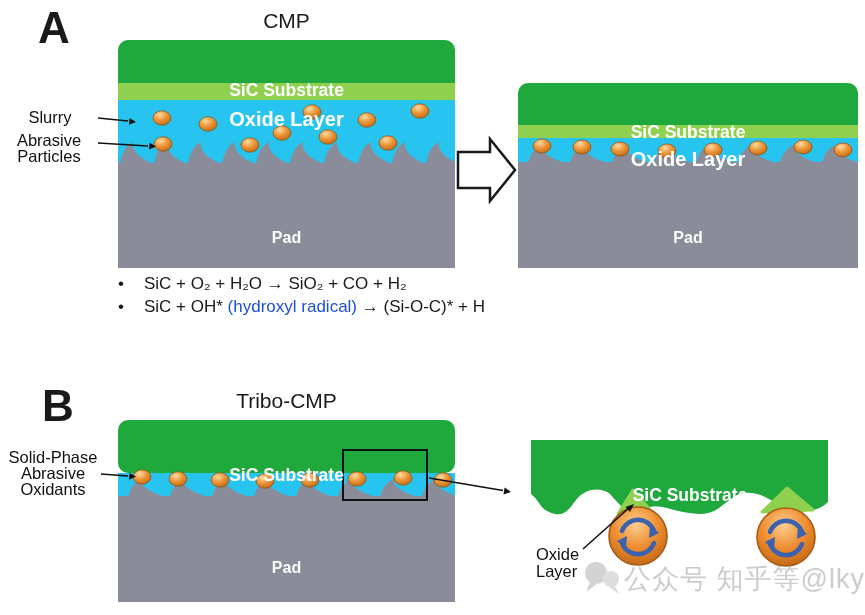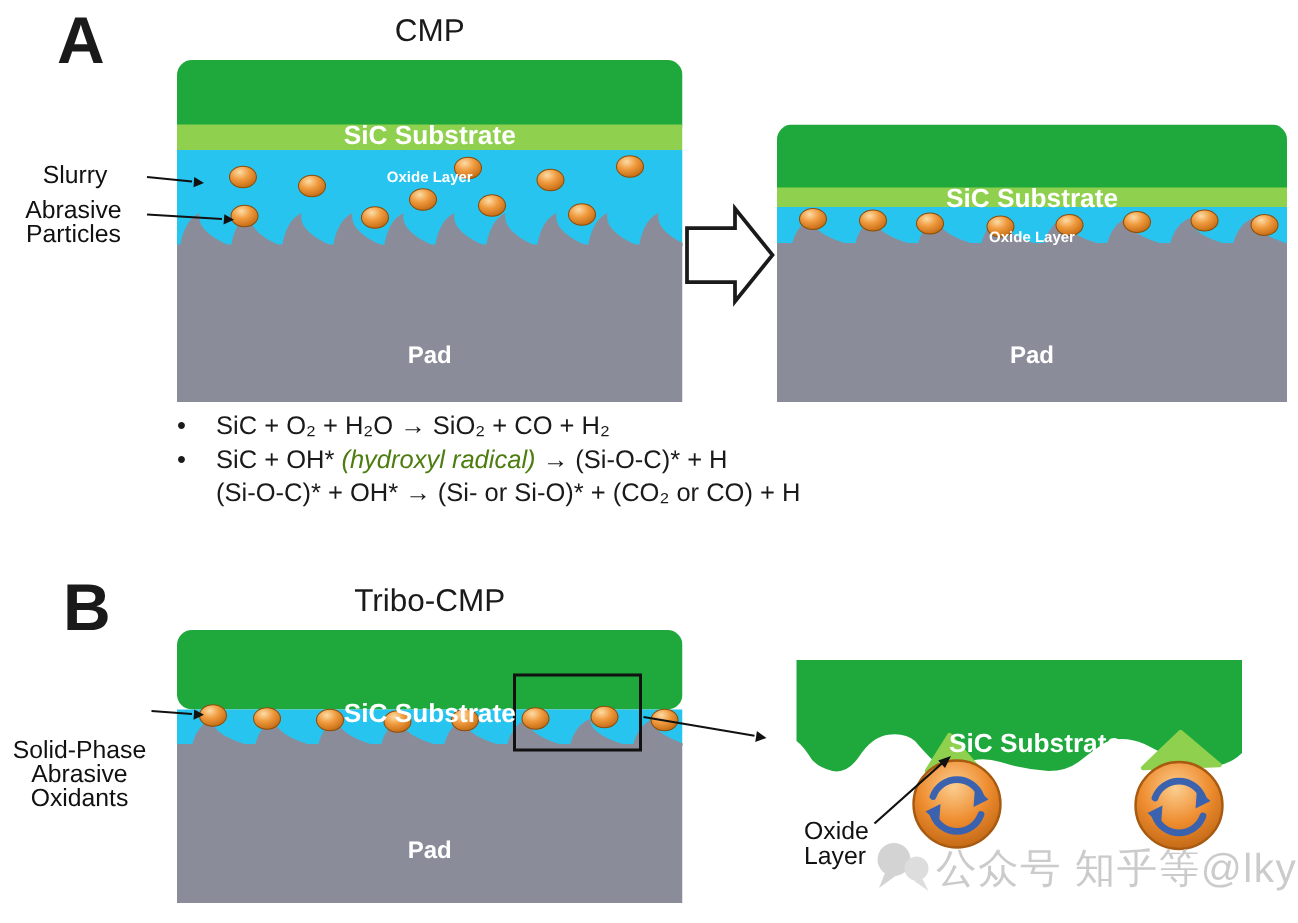--- a/index.html
+++ b/index.html
@@ -3,27 +3,27 @@
 <meta charset="utf-8">
 <style>
   html,body{margin:0;padding:0;background:#fff;}
   .canvas{position:relative;width:865px;height:615px;background:#ffffff;
           font-family:"Liberation Sans",sans-serif;overflow:hidden;color:#1a1a1a;}
   .abs{position:absolute;}
   .panel-letter{font-size:44px;font-weight:bold;line-height:44px;}
   .panel-title{font-size:21px;font-weight:normal;text-align:center;}
   .dlabel{position:absolute;left:0;width:100%;text-align:center;color:#fff;font-weight:bold;margin-top:28px;}
   .sub-label{font-size:17.5px;line-height:18px;}
-  .ox-label{font-size:10px;line-height:16px;}
+  .ox-label{font-size:20px;line-height:16px;}
   .pad-label{font-size:16px;line-height:18px;}
   .side-label{font-size:16.5px;line-height:16px;color:#111;}
   .eq{font-size:17px;line-height:22.6px;white-space:nowrap;}
   .eq .bullet{display:inline-block;width:26px;}
   .eq .indent{display:inline-block;width:26px;}
-  .eq .red{color:#4d7c0f;font-style:italic;}
+  .eq .red{color:#1d4ed8;}
   .wm-text{font-size:27px;color:#c2c2c2;opacity:0.85;white-space:nowrap;letter-spacing:1px;}
   svg{display:block;}
 </style>
 </head>
 <body>
 
 <div class="canvas">
 
   <svg width="0" height="0" style="position:absolute">
     <defs>
@@ -115,21 +115,20 @@
 
   <div class="abs side-label" style="left:8px;top:109px;width:84px;text-align:center;">Slurry</div>
   <div class="abs side-label" style="left:4px;top:132px;width:90px;text-align:center;">
     <div>Abrasive</div>
     <div>Particles</div>
   </div>
 
   <div class="abs" style="left:118px;top:273px;width:500px;">
     <div class="eq"><span class="bullet">•</span><span>SiC + O₂ + H₂O → SiO₂ + CO + H₂</span></div>
     <div class="eq"><span class="bullet">•</span><span>SiC + OH* </span><span class="red">(hydroxyl radical)</span><span> → (Si-O-C)* + H</span></div>
-    <div class="eq"><span class="indent"></span><span>(Si-O-C)* + OH* → (Si- or  Si-O)* + (CO₂ or CO) + H</span></div>
   </div>
 
   <div class="abs panel-letter" style="left:42px;top:384px;">B</div>
   <div class="abs panel-title" style="left:118px;top:389px;width:337px;">Tribo-CMP</div>
 
   <div class="abs" style="left:118px;top:420px;width:337px;height:182px;">
     <svg width="337" height="182">
       <rect x="0" y="0" width="337" height="53" rx="10" fill="#1FA83C"></rect>
       <rect x="0" y="53" width="337" height="24" fill="#27C4F0"></rect>
       <g fill="#8A8D99">
@@ -152,21 +151,21 @@
         <ellipse cx="239" cy="59" rx="9" ry="7.2"></ellipse>
         <ellipse cx="285" cy="58" rx="9" ry="7.2"></ellipse>
         <ellipse cx="325" cy="60" rx="9" ry="7.2"></ellipse>
       </g>
       <rect x="225" y="30" width="84" height="50" fill="none" stroke="#111" stroke-width="2"></rect>
     </svg>
     <div class="dlabel sub-label" style="top:18px;">SiC Substrate</div>
     <div class="dlabel pad-label" style="top:111px;">Pad</div>
   </div>
 
-  <div class="abs side-label" style="left:2px;top:449px;width:102px;text-align:center;margin-top:43px;">
+  <div class="abs side-label" style="left:2px;top:449px;width:102px;text-align:center;">
     <div>Solid-Phase</div>
     <div>Abrasive</div>
     <div>Oxidants</div>
   </div>
 
   <div class="abs" style="left:515px;top:430px;width:350px;height:150px;">
     <svg width="350" height="150">
       <path d="M16,10 H313 V72 Q305,80 292,81 Q280,82 271,78 Q260,72 248,66 Q233,60 222,65 Q214,70 204,78 Q196,84 184,84 Q168,83 152,78 Q138,74 128,79 Q118,84 108,78 Q100,70 95,64 Q88,58 76,60 Q66,62 58,74 Q50,86 40,84 Q28,81 24,73 Q20,67 16,64 Z" fill="#1FA83C"></path>
       <path d="M103,84 L118,60 L137,82 Z" fill="#8FD14F" stroke="#8FD14F" stroke-width="3" stroke-linejoin="round"></path>
       <path d="M247,82 L272,58 L298,80 Z" fill="#8FD14F" stroke="#8FD14F" stroke-width="3" stroke-linejoin="round"></path>

